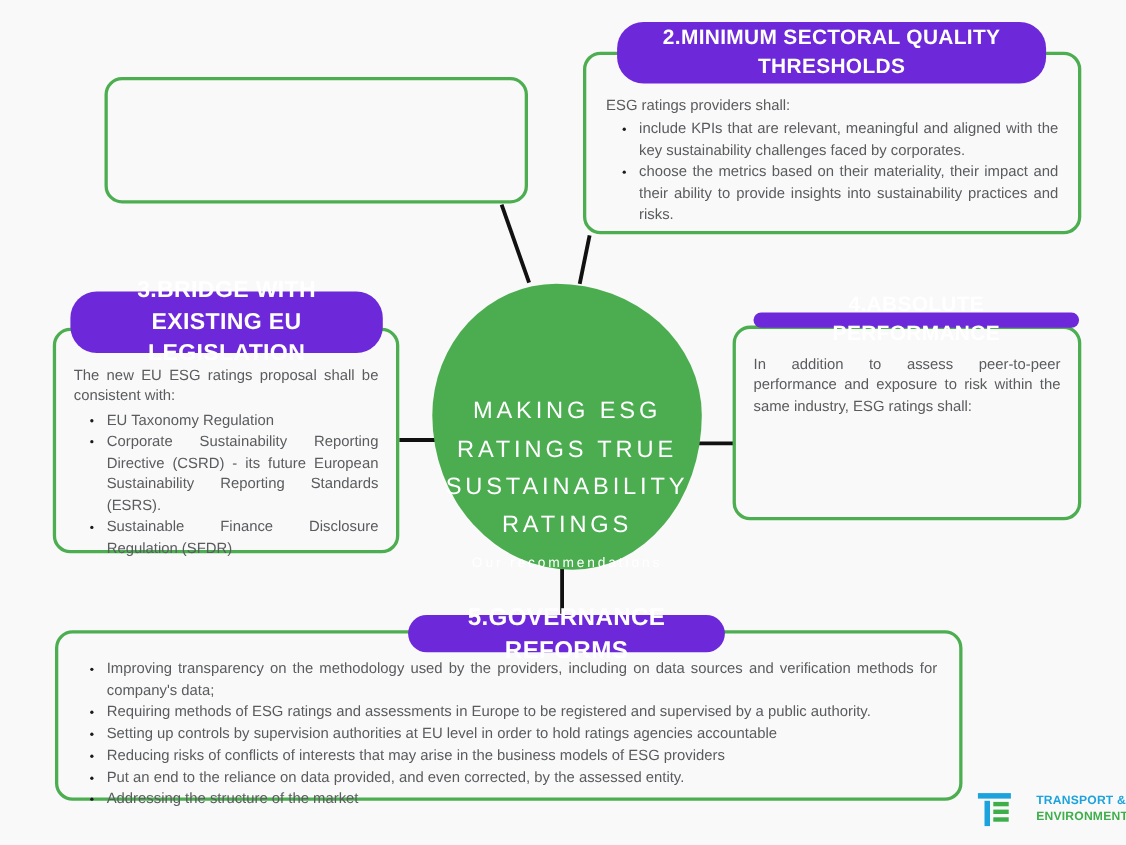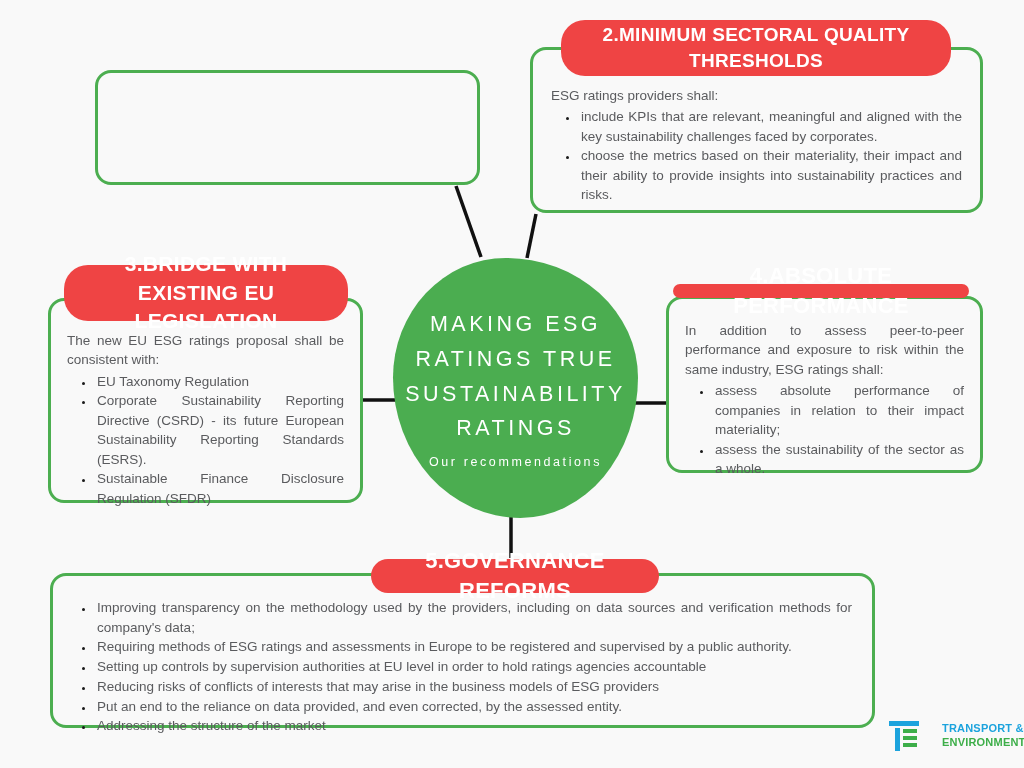--- a/index.html
+++ b/index.html
@@ -18,21 +18,21 @@
   
   .callout {
     position:absolute;
     border: 3px solid #4cae50;
     border-radius: 16px;
     background: #f9f9f9;
     z-index: 2;
   }
   .pill {
     position:absolute;
-    background: #ef4444;
+    background: #6d28d9;
     color: #ffffff;
     font-weight: bold;
     text-align: center;
     border-radius: 20px;
     z-index: 3;
     letter-spacing: .3px;
     display: flex;
     align-items: center;
     justify-content: center;
     line-height: 1.35;
@@ -49,38 +49,38 @@
   .body-text li::marker { color:#1a1a1a; font-size: 0.85em; }
 
   
   .box1 { left:95px;  top:70px;  width:385px; height:115px; padding:24px 18px 8px; }
   .pill1 { left:80px;  top:-13px; width:240px; height:34px; font-size:17.5px; }
   .box2 { left:530px; top:47px;  width:453px; height:166px; padding:36px 18px 8px; }
   .pill2 { left:28px;  top:-30px; width:390px; height:56px; font-size:19px; border-radius:24px; }
   .box3 { left:48px;  top:298px; width:315px; height:205px; padding:30px 16px 8px; }
   .pill3 { left:13px;  top:-36px; width:284px; height:56px; font-size:21px; border-radius:24px; }
   .box4 { left:666px; top:296px; width:317px; height:177px; padding:22px 16px 8px; }
-  .pill4 { left:4px;  top:-15px; width:296px; height:14px; font-size:22px; }
+  .pill4 { left:16px;  top:-15px; width:296px; height:14px; font-size:19px; }
   .box5 { left:50px;  top:573px; width:825px; height:155px; padding:20px 20px 8px 16px; }
   .pill5 { left:318px; top:-17px; width:288px; height:34px; font-size:22px; }
   .box5 .body-text { line-height: 1.46; }
   .box5 ul { padding-left: 26px; }
 
   
   .blob {
     position:absolute;
     left:393px; top:258px;
     width:245px; height:260px;
     background:#4bad50;
     border-radius: 46% 54% 48% 52% / 46% 46% 54% 54%;
     z-index:2;
     display:flex;
     flex-direction:column;
     align-items:center;
-    justify-content:center;
+    justify-content:flex-end;
     text-align:center;
     color:#ffffff;
   }
   .blob-title { font-size:21.5px; font-weight:400; letter-spacing:3.5px; line-height:1.62; }
   .blob-title span { display:block; }
   .blob-sub { font-size:12.5px; letter-spacing:2.6px; margin-top:9px; font-weight:400; }
 
   
   .logo { position:absolute; left:889px; top:721px; display:flex; align-items:center; gap:23px; z-index:2; }
   .logo-mark { position:relative; width:30px; height:30px; }
@@ -129,24 +129,20 @@
         <li>Corporate Sustainability Reporting Directive (CSRD) - its future European Sustainability Reporting Standards (ESRS).</li>
         <li>Sustainable Finance Disclosure Regulation (SFDR)</li>
       </ul>
     </div>
   </div>
 
   <div class="callout box4">
     <div class="pill pill4">4.ABSOLUTE PERFORMANCE</div>
     <div class="body-text">
       <p>In addition to assess peer-to-peer performance and exposure to risk within the same industry, ESG ratings shall:</p>
-      <ul>
-        <li>assess absolute performance of companies in relation to their impact materiality;</li>
-        <li>assess the sustainability of the sector as a whole.</li>
-      </ul>
     </div>
   </div>
 
   <div class="callout box5">
     <div class="pill pill5">5.GOVERNANCE REFORMS</div>
     <div class="body-text">
       <ul>
         <li>Improving transparency on the methodology used by the providers, including on data sources and verification methods for company's data;</li>
         <li>Requiring methods of ESG ratings and assessments in Europe to be registered and supervised by a public authority.</li>
         <li>Setting up controls by supervision authorities at EU level in order to hold ratings agencies accountable</li>

